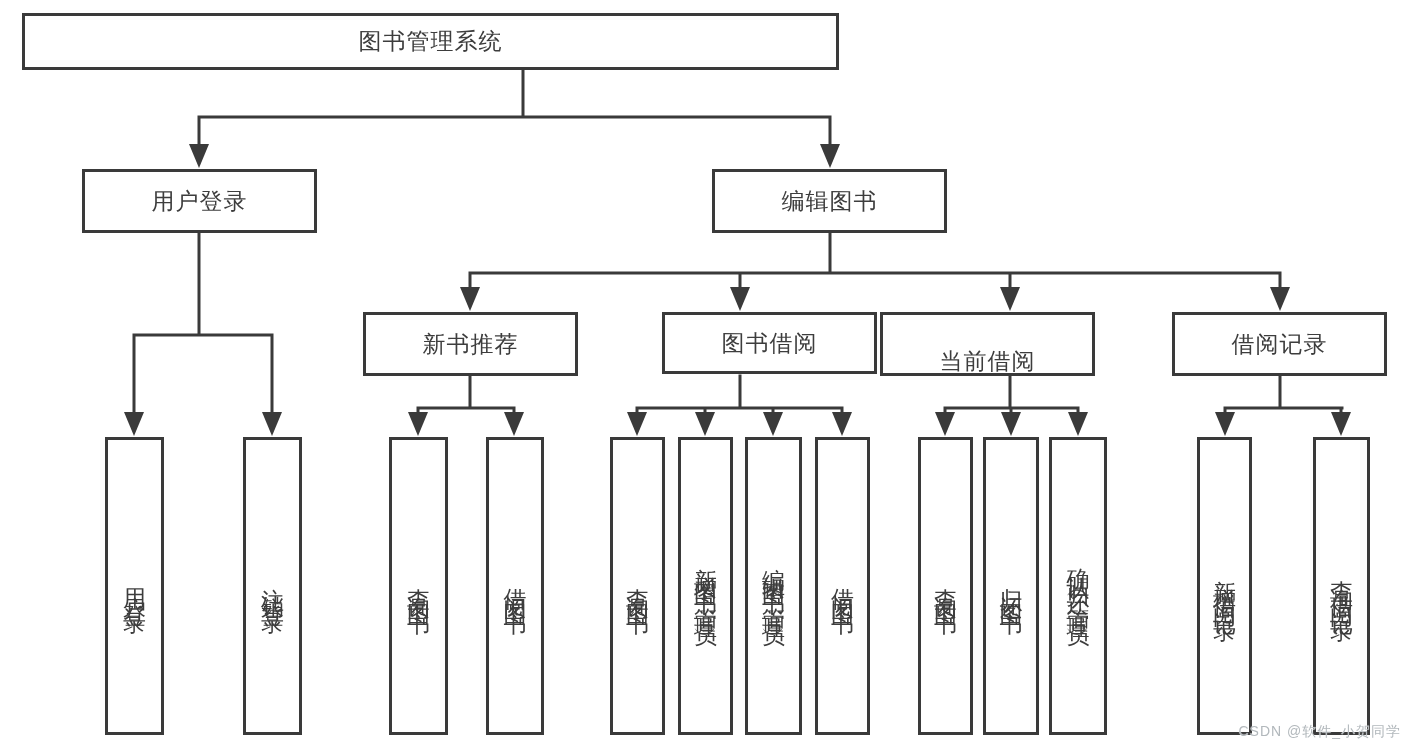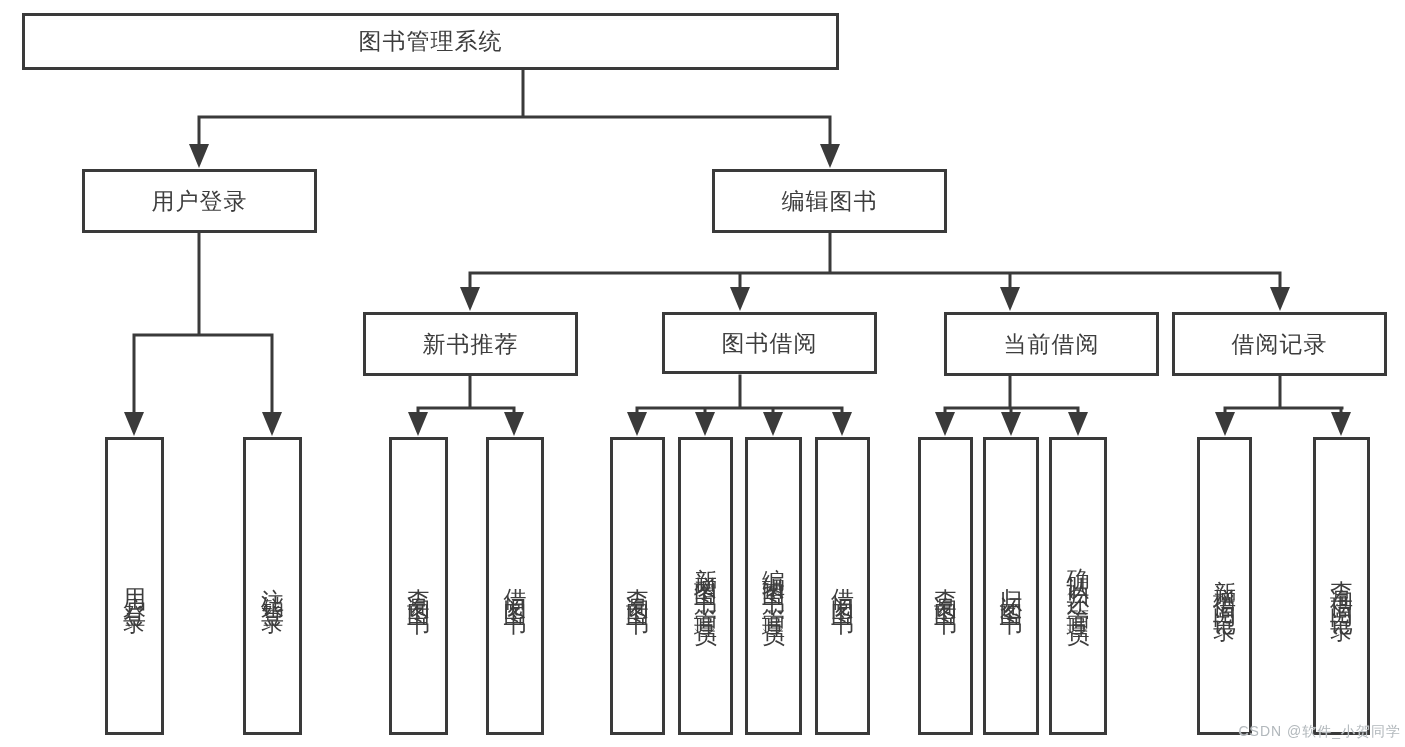--- a/index.html
+++ b/index.html
@@ -32,21 +32,21 @@
     letter-spacing:8px;
     font-size:23px;
     white-space:nowrap;
   }
   
   #n-root{left:22px;top:13px;width:817px;height:57px;}
   #n-user-login{left:82px;top:169px;width:235px;height:64px;}
   #n-book-mgmt{left:712px;top:169px;width:235px;height:64px;}
   #n-new-book{left:363px;top:312px;width:215px;height:64px;}
   #n-book-borrow{left:662px;top:312px;width:215px;height:62px;}
-  #n-cur-borrow{left:944px;top:312px;width:215px;height:64px;}
+  #n-cur-borrow{left:880px;top:312px;width:215px;height:64px;align-items:flex-end;}
   #n-borrow-rec{left:1172px;top:312px;width:215px;height:64px;}
   
   .leaf{top:437px;height:298px;}
   #l-a1{left:105px;width:59px;}
   #l-a2{left:243px;width:59px;}
   #l-b1{left:389px;width:59px;}
   #l-b2{left:486px;width:58px;}
   #l-c1{left:610px;width:55px;}
   #l-c2{left:678px;width:55px;}
   #l-c3{left:745px;width:57px;}

